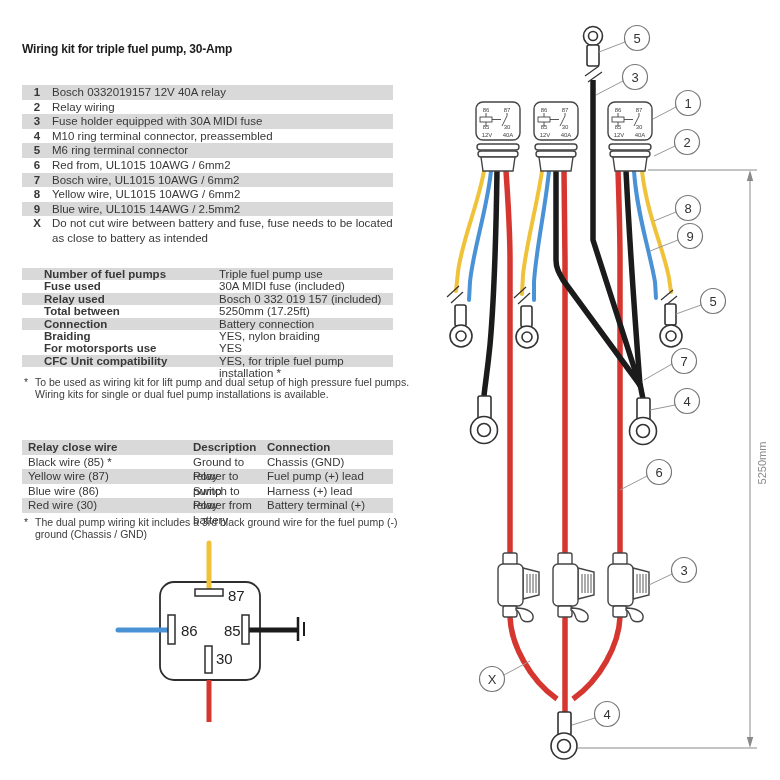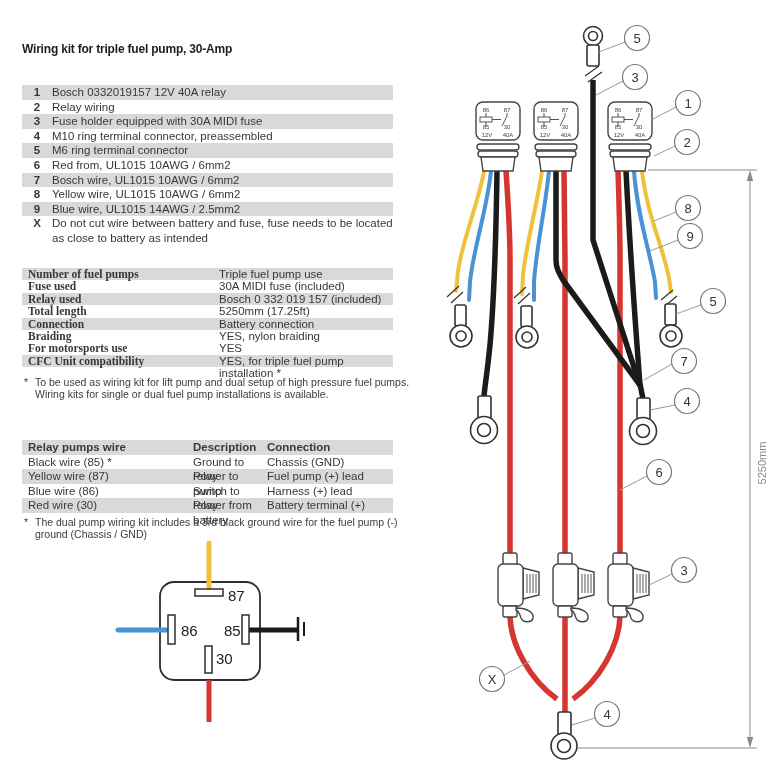--- a/index.html
+++ b/index.html
@@ -14,21 +14,21 @@
   .parts{left:22px;top:85px;width:371px;}
   .parts .row{display:flex;min-height:14.6px;line-height:14.6px;font-size:11.5px;}
   .parts .row.gray{background:#d9d9d9;}
   .parts .num{width:30px;text-align:center;font-weight:bold;flex:none;}
   .parts .desc{flex:1;}
 
   
   .specs{left:22px;top:268px;width:371px;}
   .specs .row{display:flex;height:12.4px;line-height:12.4px;font-size:11.5px;}
   .specs .row.gray{background:#d9d9d9;}
-  .specs .label{width:156px;padding-left:6px;font-weight:bold;flex:none;font-family:Liberation Serif, serif;}
+  .specs .label{width:156px;padding-left:22px;font-weight:bold;flex:none;}
   .specs .value{flex:1;margin-left:41px;}
 
   
   .socket{left:22px;top:440px;width:371px;}
   .socket .row{display:flex;height:14.5px;line-height:14.5px;font-size:11.5px;}
   .socket .row.gray{background:#d9d9d9;}
   .socket .row.head{font-weight:bold;}
   .socket .c1{width:128px;padding-left:6px;flex:none;}
   .socket .c2{width:117px;flex:none;padding-left:43px;}
   .socket .c3{flex:1;}
@@ -381,21 +381,21 @@
       </div>
     <div class="row">
         <div class="label">Fuse used</div>
         <div class="value">30A MIDI fuse (included)</div>
       </div>
     <div class="row gray">
         <div class="label">Relay used</div>
         <div class="value">Bosch 0 332 019 157 (included)</div>
       </div>
     <div class="row">
-        <div class="label">Total length</div>
+        <div class="label">Total between</div>
         <div class="value">5250mm (17.25ft)</div>
       </div>
     <div class="row gray">
         <div class="label">Connection</div>
         <div class="value">Battery connection</div>
       </div>
     <div class="row">
         <div class="label">Braiding</div>
         <div class="value">YES, nylon braiding</div>
       </div>
@@ -409,21 +409,21 @@
       </div>
   </div>
 
   <div class="abs fn fn1">
     <div class="star">*</div>
     <div>To be used as wiring kit for lift pump and dual setup of high pressure fuel pumps. Wiring kits for single or dual fuel pump installations is available.</div>
   </div>
 
   <div class="abs socket">
     <div class="row gray head">
-        <div class="c1">Relay pumps wire</div>
+        <div class="c1">Relay close wire</div>
         <div class="c2">Description</div>
         <div class="c3">Connection</div>
       </div>
     <div class="row">
         <div class="c1">Black wire (85) *</div>
         <div class="c2">Ground to relay</div>
         <div class="c3">Chassis (GND)</div>
       </div>
     <div class="row gray">
         <div class="c1">Yellow wire (87)</div>

